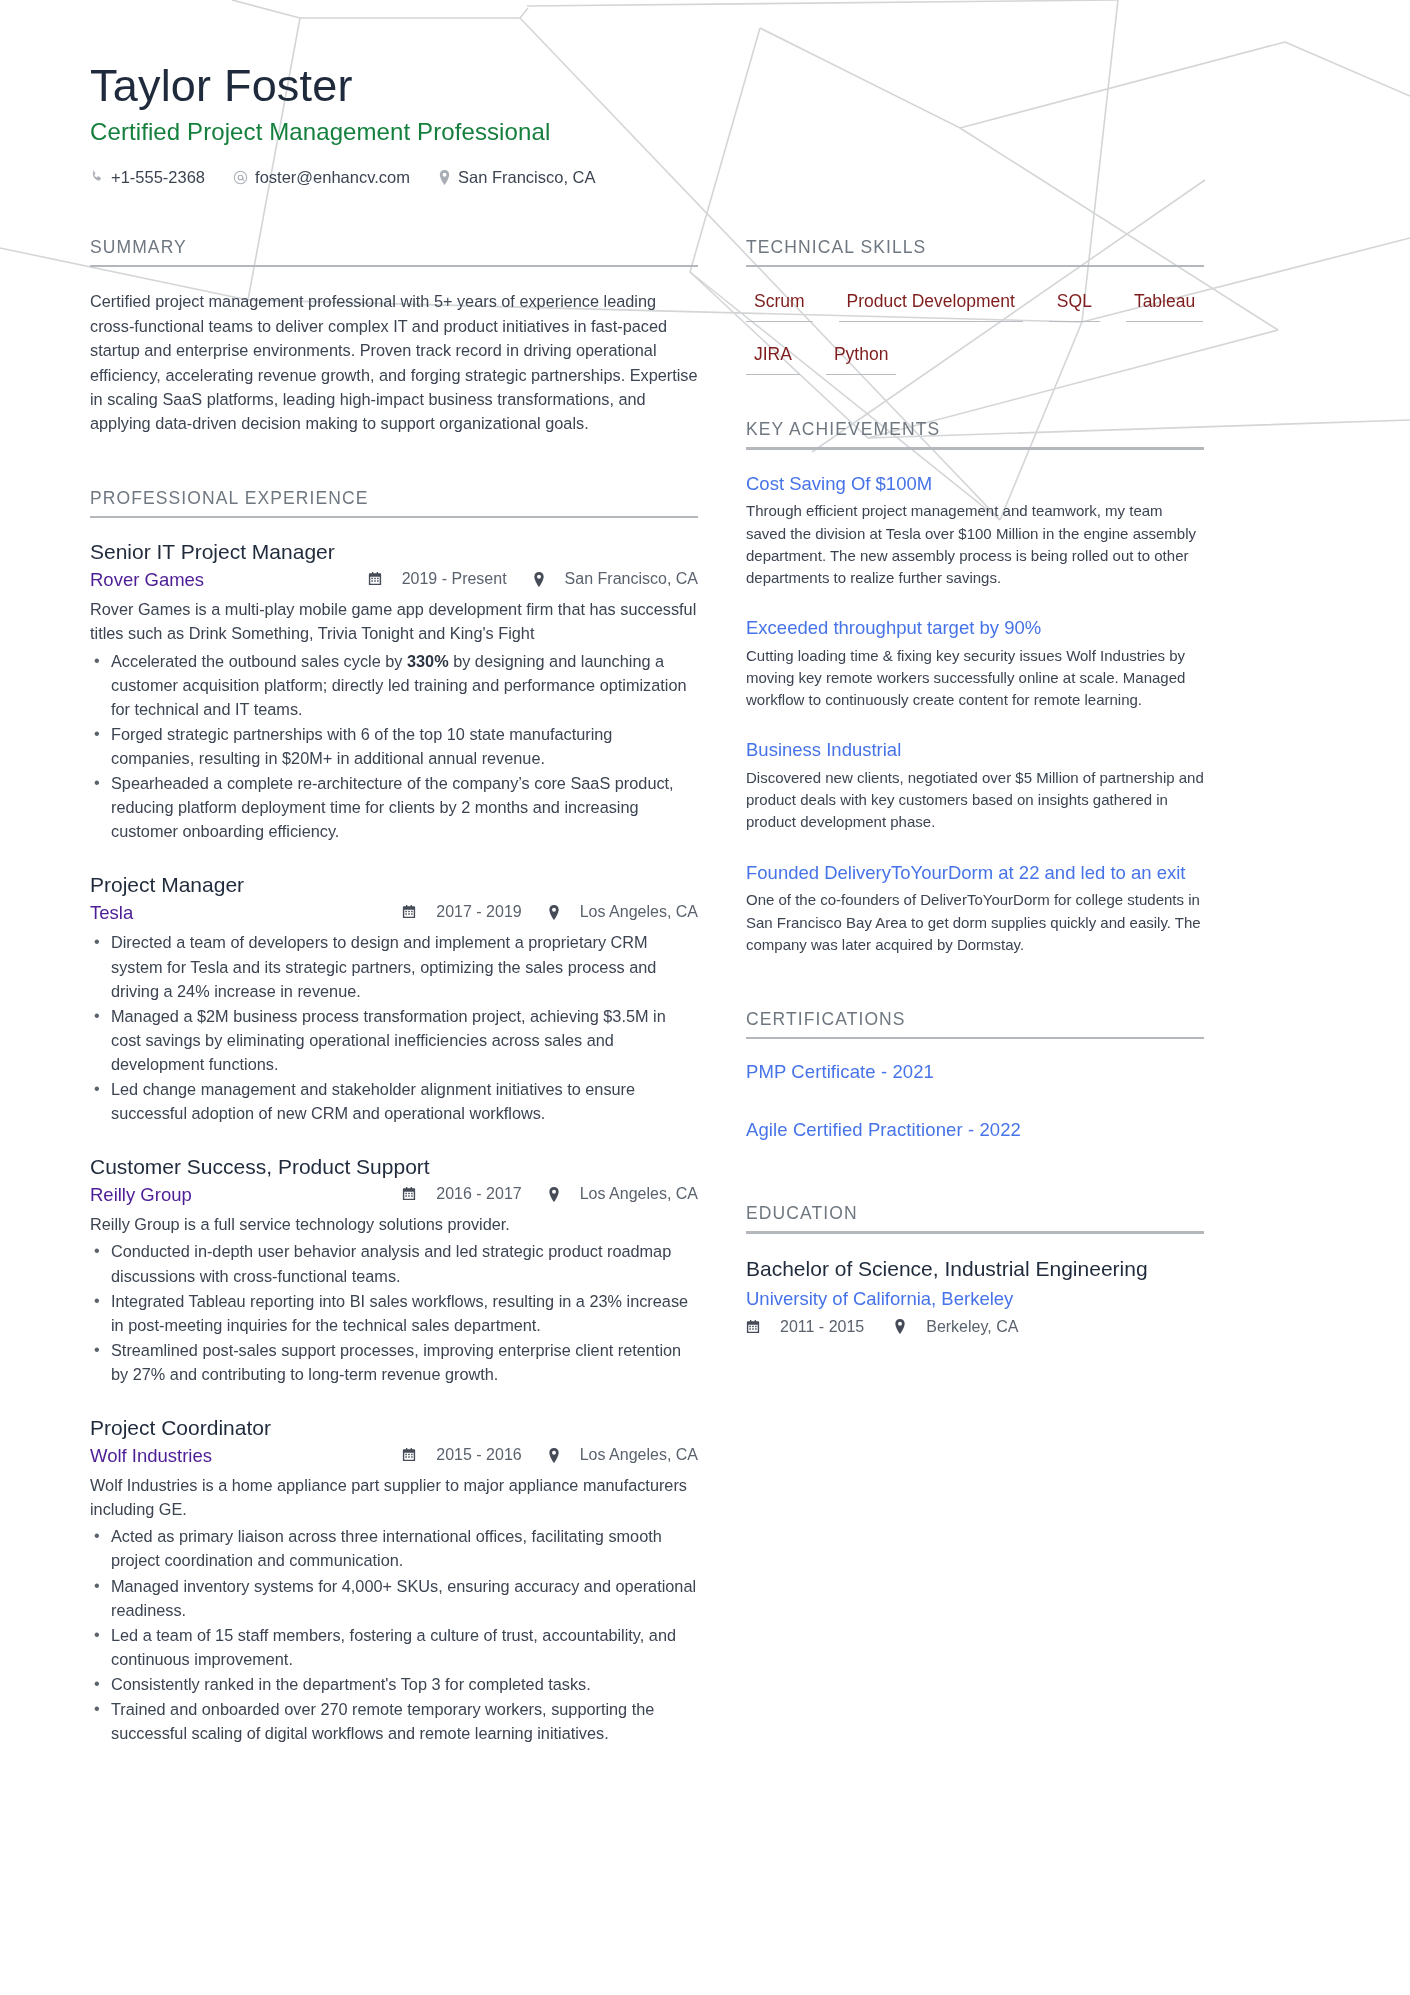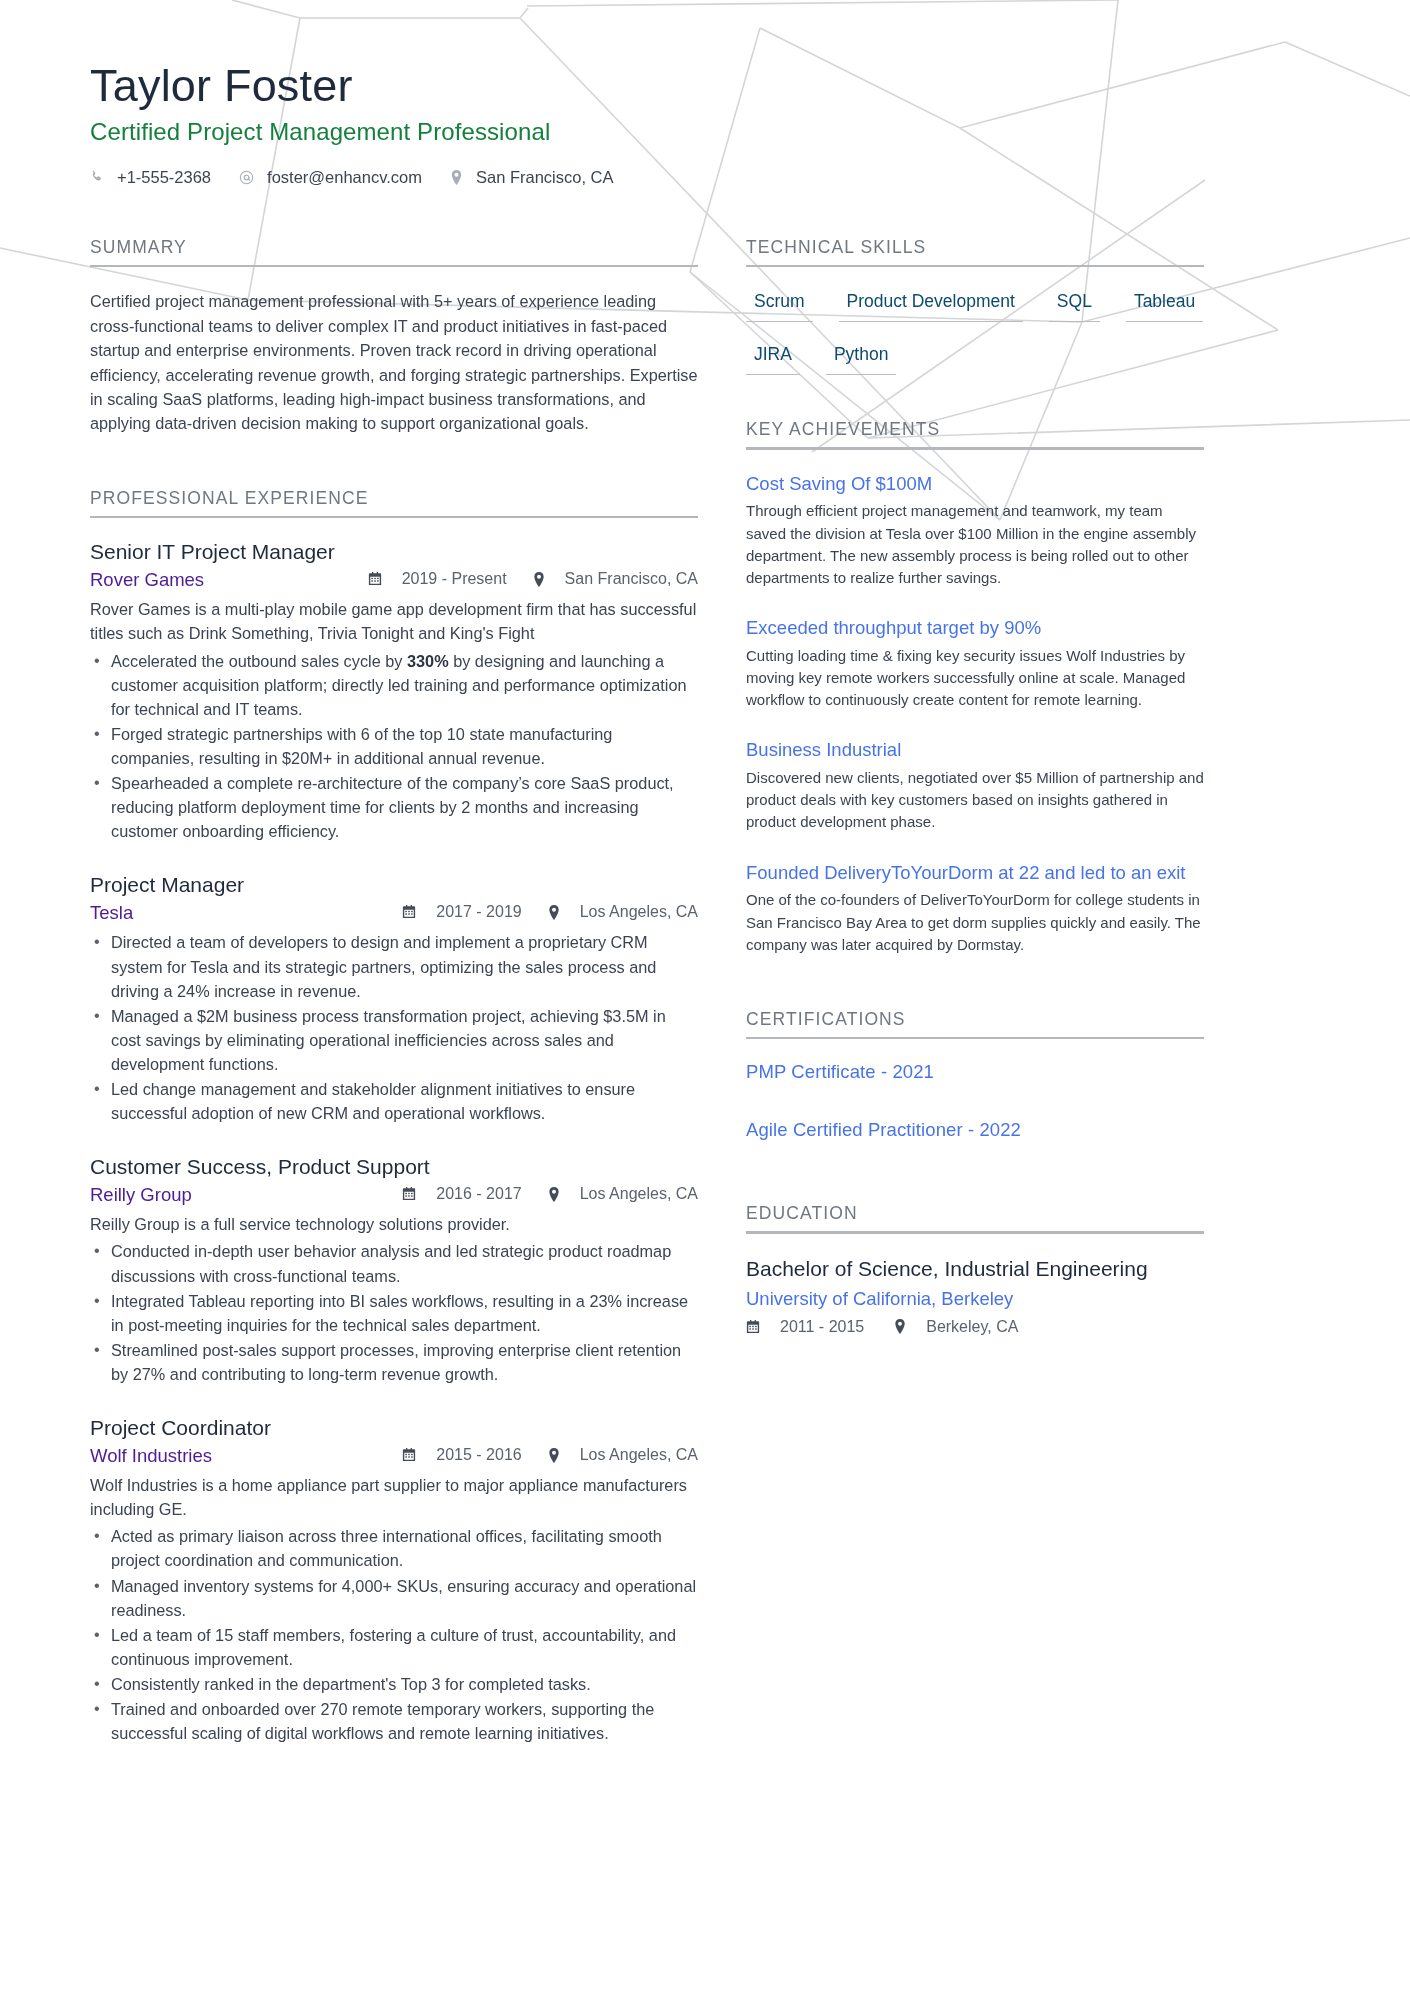--- a/index.html
+++ b/index.html
@@ -44,21 +44,21 @@
     letter-spacing: 0.1px;
   }
   .hdr-contact {
     margin-top: 22px;
     display: flex;
     align-items: center;
     gap: 28px;
     font-size: 16.5px;
     color: #3c4452;
   }
-  .ci { display: flex; gap: 13px; white-space: nowrap; }
+  .ci { display: flex; gap: 7px; white-space: nowrap; }
   .ci-ico { color: #a9aeb6; display: inline-flex; align-items: center; }
 
   
   .cols { display: flex; margin-top: 50px; align-items: flex-start; }
   .col-left  { width: 608px; }
   .col-gap   { width: 48px; flex: none; }
   .col-right { width: 458px; }
 
   
   .sec { margin-bottom: 6px; }
@@ -133,21 +133,21 @@
   
   .skills {
     display: flex;
     flex-wrap: wrap;
     column-gap: 26px;
     row-gap: 4px;
     margin-top: -4px;
   }
   .skill {
     font-size: 17.5px;
-    color: #0c4a6e;
+    color: #7f1d1d;
     padding: 6px 8px 9px 8px;
     border-bottom: 1.6px solid #b9bdc2;
     margin-bottom: 12px;
   }
 
   
   .ach { margin-bottom: 27px; }
   .ach-t {
     font-size: 18.5px;
     color: #4673e8;

